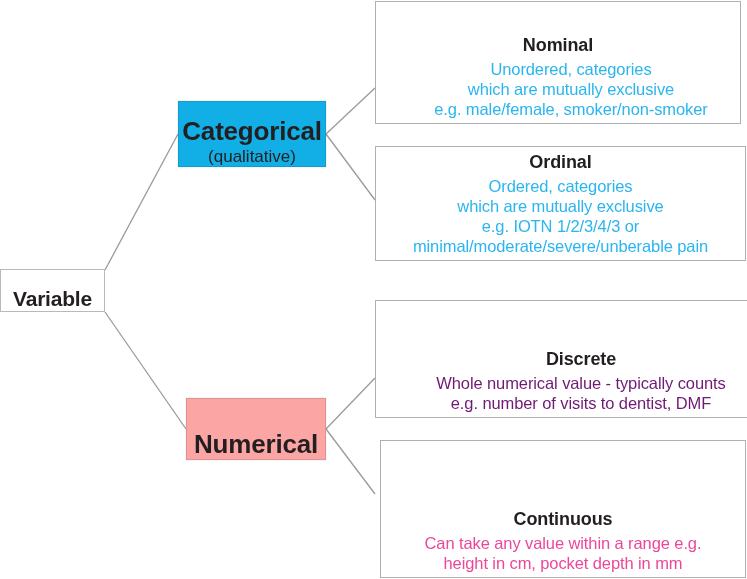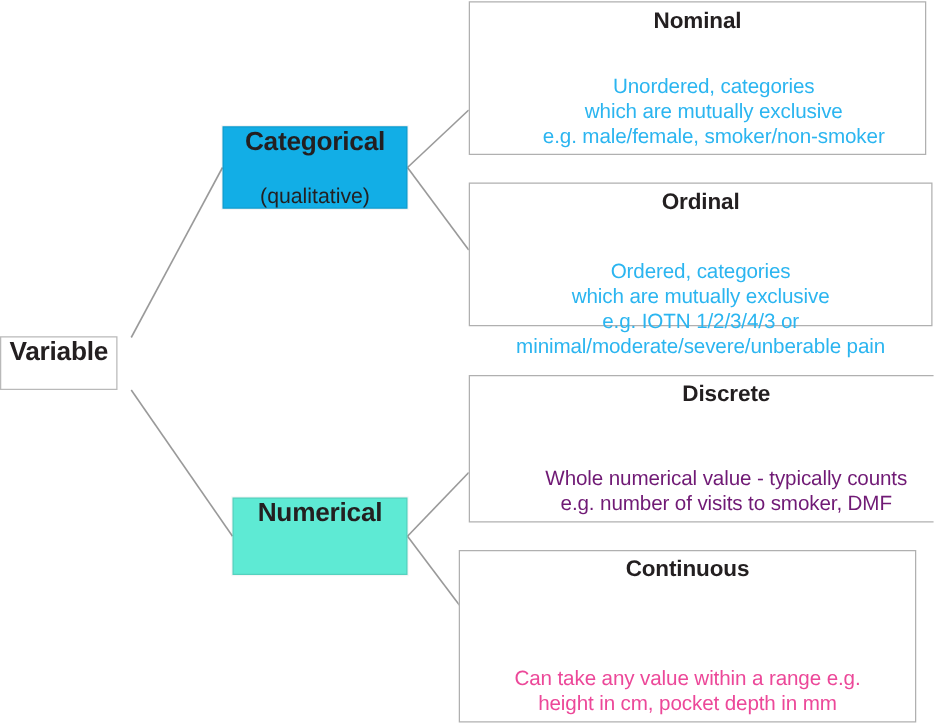--- a/index.html
+++ b/index.html
@@ -27,48 +27,48 @@
     pointer-events: none;
   }
 
   
   .node {
     position: absolute;
     box-sizing: border-box;
     display: flex;
     flex-direction: column;
     align-items: center;
-    justify-content: space-between;
+    justify-content: flex-end;
     text-align: center;
   }
 
   
   .node-root {
     background: #ffffff;
     border: 1px solid #b9b9b9;
     left: 0px;
     top: 269px;
-    width: 94px;
+    width: 105px;
     height: 43px;
   }
   .node-root .node-title {
     font-size: 21px;
     font-weight: bold;
     color: #231f20;
     letter-spacing: -0.2px;
   }
 
   
   .node-cat {
     border: 1px solid rgba(0,0,0,0.10);
     box-shadow: 0 0 0 1px rgba(0,0,0,0.04);
     line-height: 1.12;
   }
   .node-cat .node-title {
-    font-size: 21px;
+    font-size: 26px;
     font-weight: bold;
     color: #231f20;
     letter-spacing: -0.2px;
   }
   .node-cat .node-subtitle {
     font-size: 17px;
     font-weight: normal;
     color: #231f20;
     margin-top: 1px;
   }
@@ -117,21 +117,21 @@
     width: 371px;
     height: 115px;
   }
   #node-discrete {
     left: 375px;
     top: 300px;
     width: 412px;
     height: 118px;
   }
   #node-continuous {
-    left: 367px;
+    left: 380px;
     top: 440px;
     width: 366px;
     height: 138px;
   }
 </style>
 </head>
 <body>
 
 <div id="diagram">
 
@@ -154,48 +154,48 @@
 
   <div class="node node-root">
     <div class="node-title">Variable</div>
   </div>
 
   <div class="node node-cat" id="node-categorical" style="background:#12AEE6;">
     <div class="node-title">Categorical</div>
     <div class="node-subtitle">(qualitative)</div>
   </div>
 
-  <div class="node node-cat" id="node-numerical" style="background:#5eead4;gap:28px;">
+  <div class="node node-cat" id="node-numerical" style="background:#fca5a5;gap:28px;">
     <div class="node-title">Numerical</div>
   </div>
 
   <div class="node node-detail" id="node-nominal">
     <div class="node-title">Nominal</div>
     <div class="node-body" style="color:#2BB5F0;margin-left:26px;">
       <div>Unordered, categories</div>
       <div>which are mutually exclusive</div>
       <div>e.g. male/female, smoker/non-smoker</div>
     </div>
   </div>
 
   <div class="node node-detail" id="node-ordinal">
     <div class="node-title">Ordinal</div>
-    <div class="node-body" style="color:#2BB5F0;margin-top:32px;">
+    <div class="node-body" style="color:#2BB5F0;">
       <div>Ordered, categories</div>
       <div>which are mutually exclusive</div>
       <div>e.g. IOTN 1/2/3/4/3 or</div>
       <div>minimal/moderate/severe/unberable pain</div>
     </div>
   </div>
 
   <div class="node node-detail" id="node-discrete">
     <div class="node-title">Discrete</div>
     <div class="node-body" style="color:#701a75;">
       <div>Whole numerical value - typically counts</div>
-      <div>e.g. number of visits to smoker, DMF</div>
+      <div>e.g. number of visits to dentist, DMF</div>
     </div>
   </div>
 
   <div class="node node-detail" id="node-continuous">
     <div class="node-title">Continuous</div>
     <div class="node-body" style="color:#ec4899;">
       <div>Can take any value within a range e.g.</div>
       <div>height in cm, pocket depth in mm</div>
     </div>
   </div>

